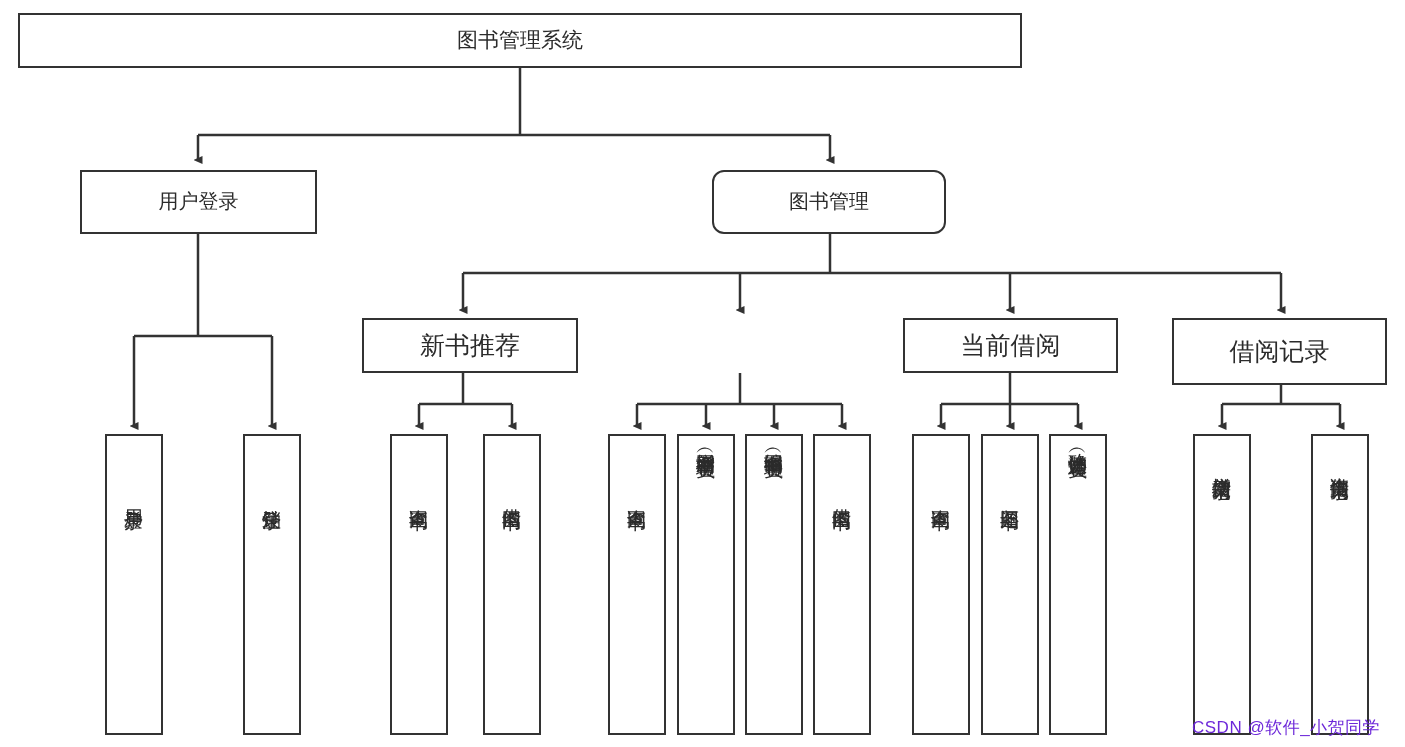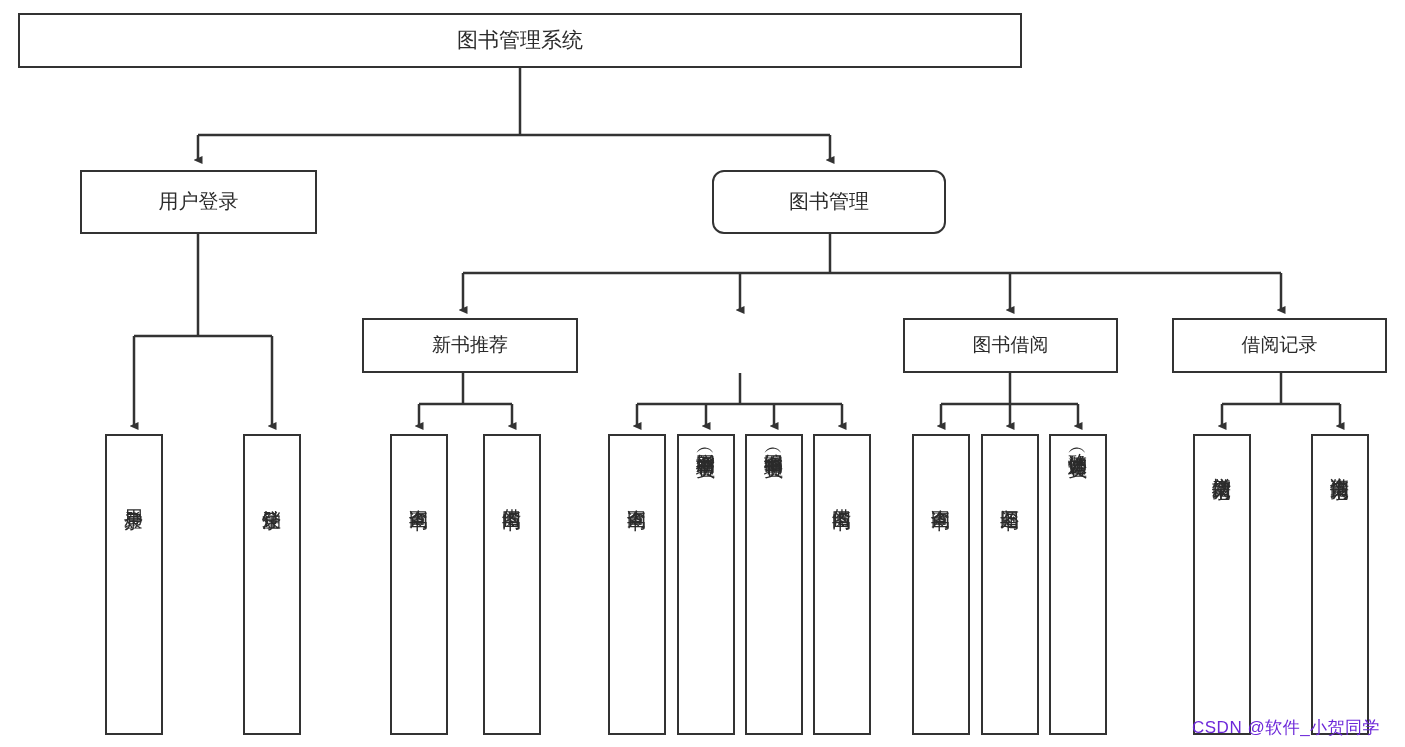--- a/index.html
+++ b/index.html
@@ -38,21 +38,21 @@
     line-height: 1.18;
     text-align: center;
   }
   .node.level-root {
     font-size: 21px;
   }
   .node.level-1 {
     font-size: 20px;
   }
   .node.level-2 {
-    font-size: 19px;
+    font-size: 25px;
   }
   .node.leaf {
     font-size: 19px;
     align-items: flex-start;
     justify-content: center;
     padding-top: 0px;
   }
   .node.leaf .vtext {
     writing-mode: vertical-rl;
     text-orientation: upright;
@@ -145,24 +145,24 @@
   <div class="node level-1" style="left:712px; top:170px; width:234px; height:64px;border-radius:12px;">
     <span>图书管理</span>
   </div>
 
   <div class="node level-2" style="left:362px; top:318px; width:216px; height:55px;">
     <span>新书推荐</span>
   </div>
 
 
   <div class="node level-2" style="left:903px; top:318px; width:215px; height:55px;">
-    <span>图书借阅</span>
-  </div>
-
-  <div class="node level-2" style="left:1172px; top:318px; width:215px; height:55px;">
+    <span>当前借阅</span>
+  </div>
+
+  <div class="node level-2" style="left:1172px; top:318px; width:215px; height:67px;">
     <span>借阅记录</span>
   </div>
 
   <div class="node leaf align-mid" style="left:105px; top:434px; width:58px; height:301px;">
     <span class="vtext">用户登录</span>
   </div>
 
   <div class="node leaf align-mid" style="left:243px; top:434px; width:58px; height:301px;">
     <span class="vtext">注销登录</span>
   </div>

